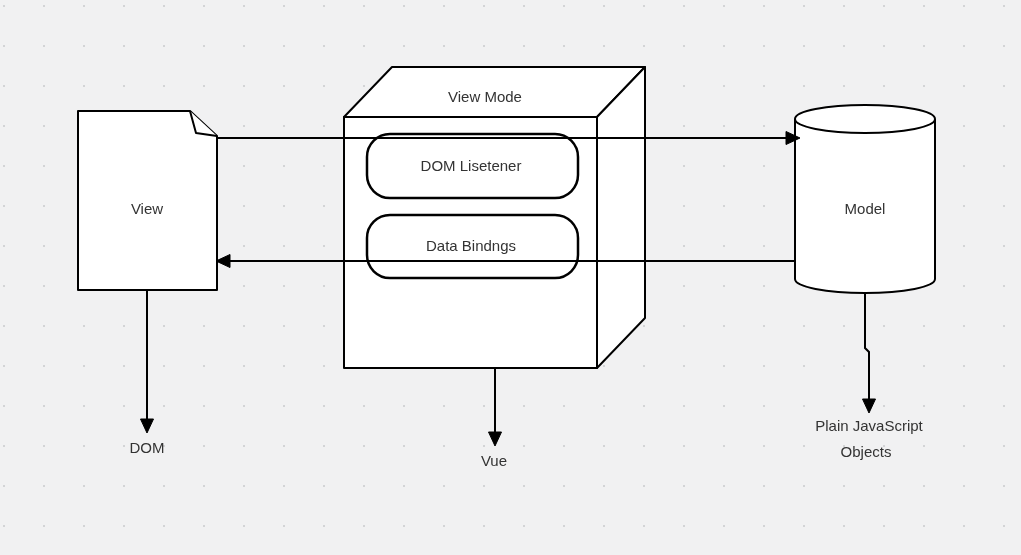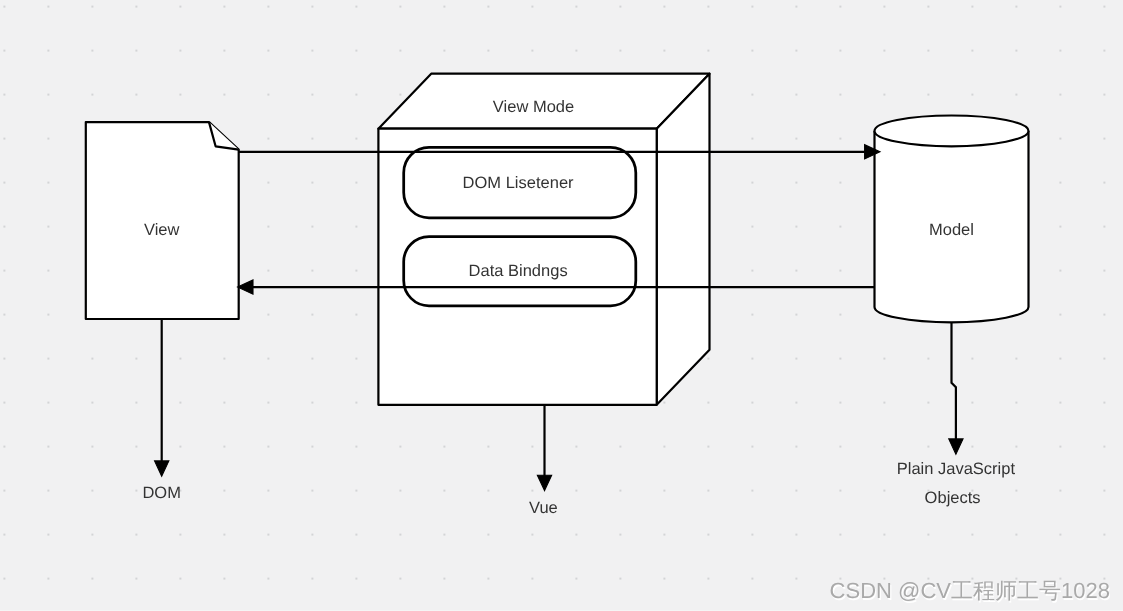--- a/index.html
+++ b/index.html
@@ -114,14 +114,13 @@
       <path class="edge" d="M865,293 L865,348 L869,352 L869,400"></path>
       <polygon class="arrowhead" points="869,413 862.5,399 875.5,399"></polygon>
     </g>
 
     <text class="lbl" x="147" y="453">DOM</text>
     <text class="lbl" x="494" y="466">Vue</text>
     <text class="lbl" x="869" y="431">Plain JavaScript</text>
     <text class="lbl" x="866" y="457">Objects</text>
   </svg>
 
-  <div class="watermark">CSDN @CV工程师工号1028</div>
 </div>
 
 </body></html>

